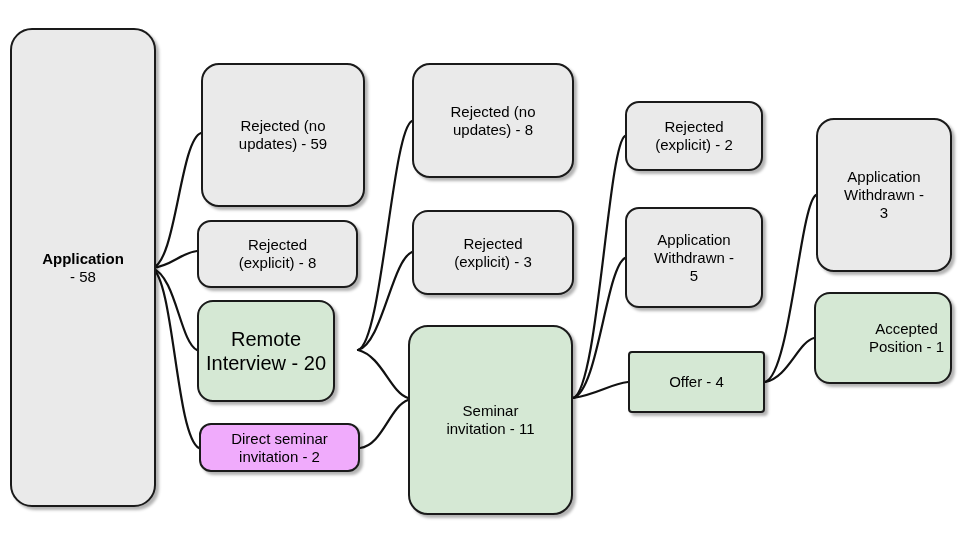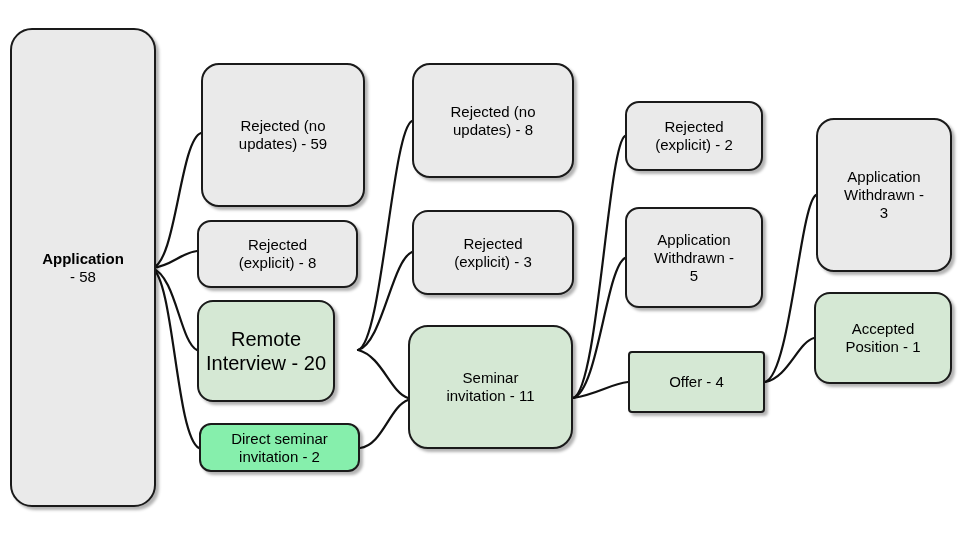--- a/index.html
+++ b/index.html
@@ -78,51 +78,51 @@
 updates) - 59</span>
       </div>
       <div class="node fill-gray" style="left: 197px; top: 220px; width: 161px; height: 68px; font-size: 15px; border-radius: 14px; background: rgb(234, 234, 234);">
         <span class="label">Rejected
 (explicit) - 8</span>
       </div>
       <div class="node fill-green" style="left: 197px; top: 300px; width: 138px; height: 102px; font-size: 20px; border-radius: 16px; background: rgb(213, 232, 212);">
         <span class="label">Remote
 Interview - 20</span>
       </div>
-      <div class="node fill-green" style="left: 199px; top: 423px; width: 161px; height: 49px; font-size: 15px; border-radius: 12px; background: #86efac;">
+      <div class="node fill-green" style="left: 199px; top: 423px; width: 161px; height: 49px; font-size: 15px; border-radius: 12px; background: #f0abfc;">
         <span class="label">Direct seminar
 invitation - 2</span>
       </div>
       <div class="node fill-gray" style="left: 412px; top: 63px; width: 162px; height: 115px; font-size: 15px; border-radius: 18px; background: rgb(234, 234, 234);">
         <span class="label">Rejected (no
 updates) - 8</span>
       </div>
       <div class="node fill-gray" style="left: 412px; top: 210px; width: 162px; height: 85px; font-size: 15px; border-radius: 16px; background: rgb(234, 234, 234);">
         <span class="label">Rejected
 (explicit) - 3</span>
       </div>
-      <div class="node fill-green" style="left: 408px; top: 325px; width: 165px; height: 124px; font-size: 15px; border-radius: 20px; background: rgb(213, 232, 212);">
+      <div class="node fill-green" style="left: 408px; top: 325px; width: 165px; height: 190px; font-size: 15px; border-radius: 20px; background: rgb(213, 232, 212);">
         <span class="label">Seminar
 invitation - 11</span>
       </div>
       <div class="node fill-gray" style="left: 625px; top: 101px; width: 138px; height: 70px; font-size: 15px; border-radius: 14px; background: rgb(234, 234, 234);">
         <span class="label">Rejected
 (explicit) - 2</span>
       </div>
       <div class="node fill-gray" style="left: 625px; top: 207px; width: 138px; height: 101px; font-size: 15px; border-radius: 14px; background: rgb(234, 234, 234);">
         <span class="label">Application
 Withdrawn -
 5</span>
       </div>
       <div class="node fill-green" style="left: 628px; top: 351px; width: 137px; height: 62px; font-size: 15px; border-radius: 4px; background: rgb(213, 232, 212);">
         <span class="label">Offer - 4</span>
       </div>
       <div class="node fill-gray" style="left: 816px; top: 118px; width: 136px; height: 154px; font-size: 15px; border-radius: 18px; background: rgb(234, 234, 234);">
         <span class="label">Application
 Withdrawn -
 3</span>
       </div>
-      <div class="node fill-green" style="left: 814px; top: 292px; width: 138px; height: 92px; font-size: 15px; border-radius: 16px; background: rgb(213, 232, 212);">
+      <div class="node fill-green" style="left: 814px; top: 292px; width: 138px; height: 92px; font-size: 15px; border-radius: 16px; background: rgb(213, 232, 212); justify-content: flex-end;">
         <span class="label">Accepted
 Position - 1</span>
       </div>
     </div>
 </div>
 
 </body></html>

